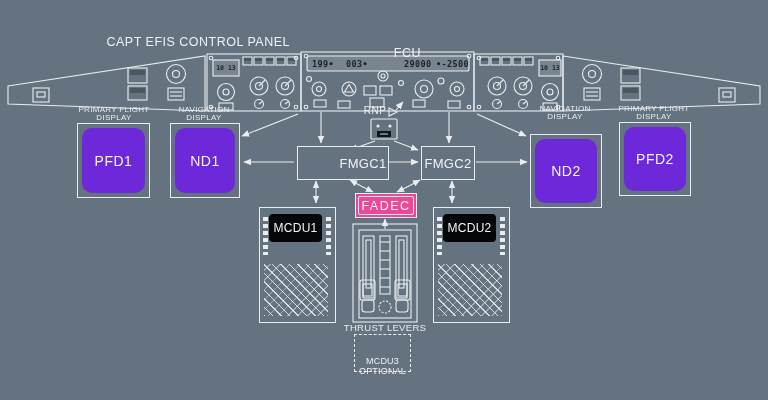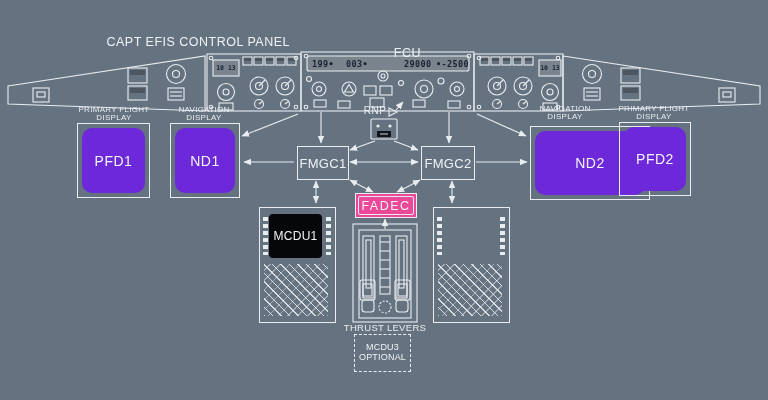--- a/index.html
+++ b/index.html
@@ -32,21 +32,21 @@
   .fadec{position:absolute;border:1.2px solid #e9edf0;background:#ec4899;}
   .fadec-inner{
     position:absolute;inset:2px;border:1px solid #e9edf0;border-radius:2px;
     display:flex;align-items:center;justify-content:center;
     font-size:12.5px;letter-spacing:1.5px;color:#eef2f4;
   }
   .mcdu{
     position:absolute;border:1.2px solid #e9edf0;background:#657380;
   }
   .mcdu .screen2{
-    position:absolute;left:9px;top:6px;width:53px;height:44px;background:#060708;
+    position:absolute;left:9px;top:6px;width:53px;height:28px;background:#060708;
     border-radius:4px;display:flex;align-items:center;justify-content:center;
     font-size:12px;color:#f2f4f5;letter-spacing:.3px;
   }
   .keycol{
     position:absolute;top:9px;width:4.5px;height:41px;
     background:repeating-linear-gradient(to bottom,#e9edf0 0 3.5px,transparent 3.5px 7px);
   }
   .hatch{
     position:absolute;left:4px;top:56px;width:64px;height:52px;
     background:
@@ -65,21 +65,21 @@
     position:absolute;left:358px;top:105px;width:34px;text-align:center;
     font-size:10px;letter-spacing:.5px;color:#eef2f4;
   }
   .thrust-label{
     position:absolute;left:343px;top:322px;width:84px;text-align:center;
     font-size:9.5px;letter-spacing:.3px;color:#e9edf0;white-space:nowrap;
   }
   .mcdu3{
     position:absolute;left:354px;top:334px;width:57px;height:38px;
     border:1.3px dashed #e9edf0;text-align:center;font-size:9px;line-height:10px;
-    color:#eef2f4;padding-top:7px;box-sizing:border-box;letter-spacing:.2px;
+    color:#eef2f4;padding-top:21px;box-sizing:border-box;letter-spacing:.2px;
   }
   svg{position:absolute;left:0;top:0;}
   .ln{stroke:#e9edf0;stroke-width:1.1;fill:none;}
   .shape{stroke:#e9edf0;stroke-width:1.1;fill:none;}
   .fillc{fill:#e9edf0;stroke:none;}
   .darkfill{fill:#4c5661;stroke:none;}
   .dispfill{fill:#79848f;stroke:#e9edf0;stroke-width:1.1;}
 </style>
 </head>
 <body>
@@ -306,46 +306,47 @@
     <div>PRIMARY FLIGHT</div>
     <div>DISPLAY</div>
   </div>
 
   <div class="screen-frame" style="left:77px;top:123px;width:71px;height:73px;">
     <div class="screen">PFD1</div>
   </div>
   <div class="screen-frame" style="left:170px;top:123px;width:68px;height:73px;">
     <div class="screen">ND1</div>
   </div>
-  <div class="screen-frame" style="left:530px;top:126px;width:70px;height:72px;padding-left:48px;">
+  <div class="screen-frame" style="left:530px;top:134px;width:70px;height:72px;">
     <div class="screen">ND2</div>
   </div>
   <div class="screen-frame" style="left:619px;top:122px;width:70px;height:72px;">
     <div class="screen">PFD2</div>
   </div>
 
   <div class="rnp-label">RNP</div>
 
-  <div class="cbox" style="left:297px;top:146px;width:50px;height:32px;">FMGC1</div>
+  <div class="cbox" style="left:297px;top:146px;width:50px;height:32px;padding-left:40px;">FMGC1</div>
   <div class="cbox" style="left:421px;top:146px;width:52px;height:32px;">FMGC2</div>
 
   <div class="fadec" style="left:355px;top:193px;width:60px;height:23px;">
     <div class="fadec-inner">FADEC</div>
   </div>
 
   <div class="mcdu" style="left:259px;top:207px;width:75px;height:114px;">
     <div class="keycol" style="left:3px;"></div>
     <div class="keycol" style="left:66px;"></div>
     <div class="screen2">MCDU1</div>
     <div class="hatch"></div>
   </div>
 
   <div class="mcdu" style="left:433px;top:207px;width:75px;height:114px;">
     <div class="keycol" style="left:3px;"></div>
     <div class="keycol" style="left:66px;"></div>
+    <div class="screen2">MCDU2</div>
     <div class="hatch"></div>
   </div>
 
   <div class="thrust-label">THRUST LEVERS</div>
 
   <div class="mcdu3">
     <div>MCDU3</div>
     <div>OPTIONAL</div>
   </div>
 

